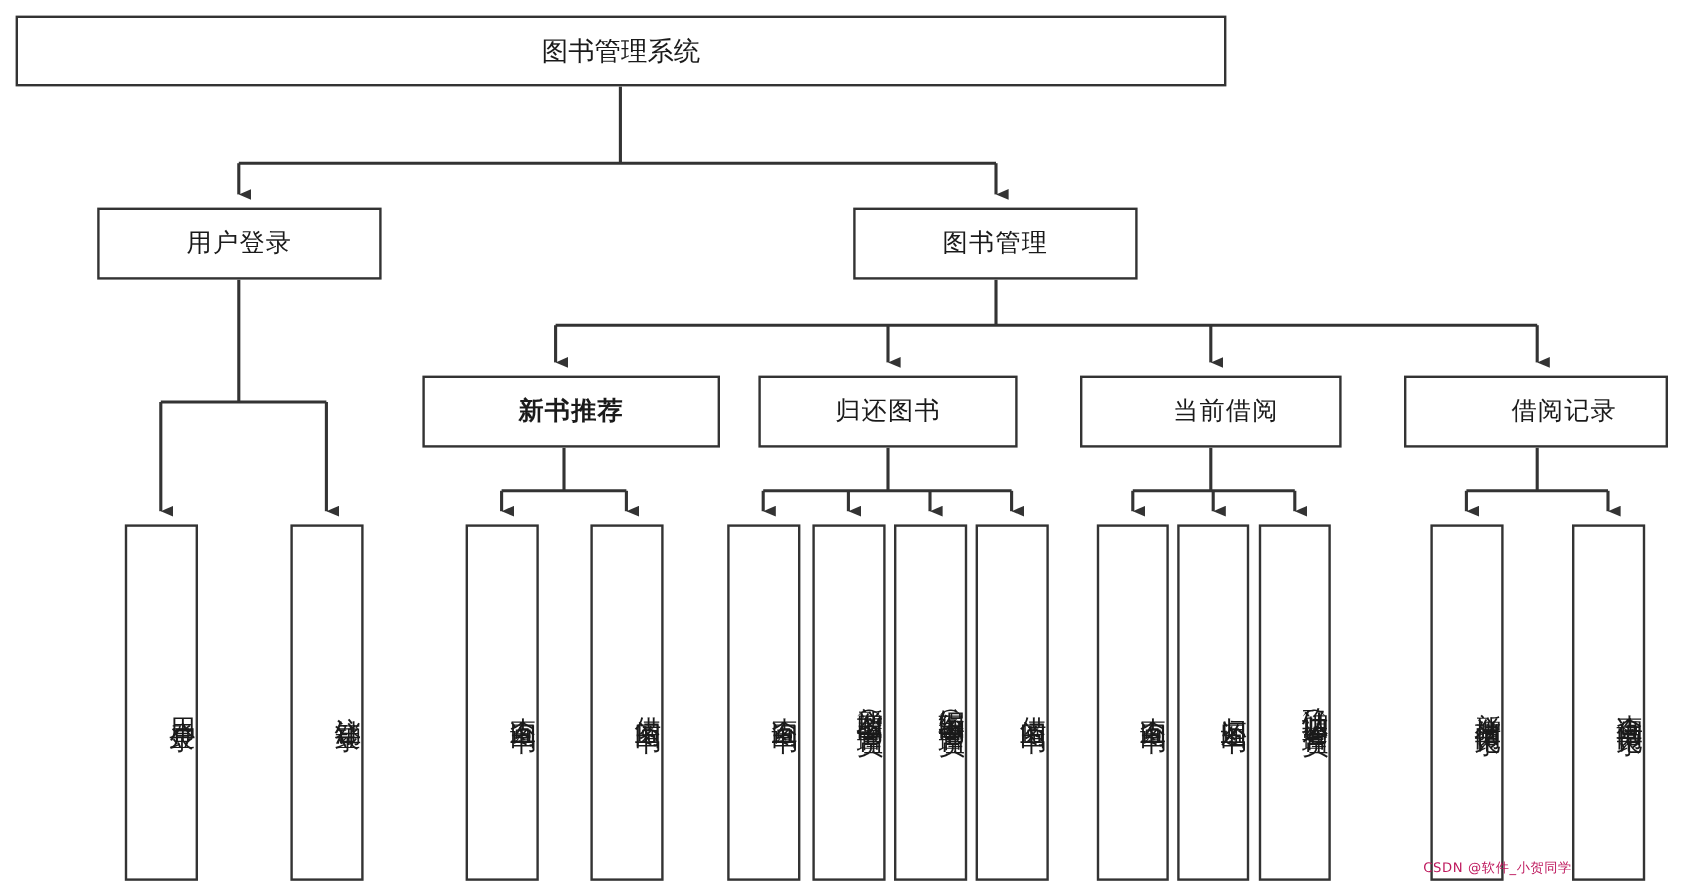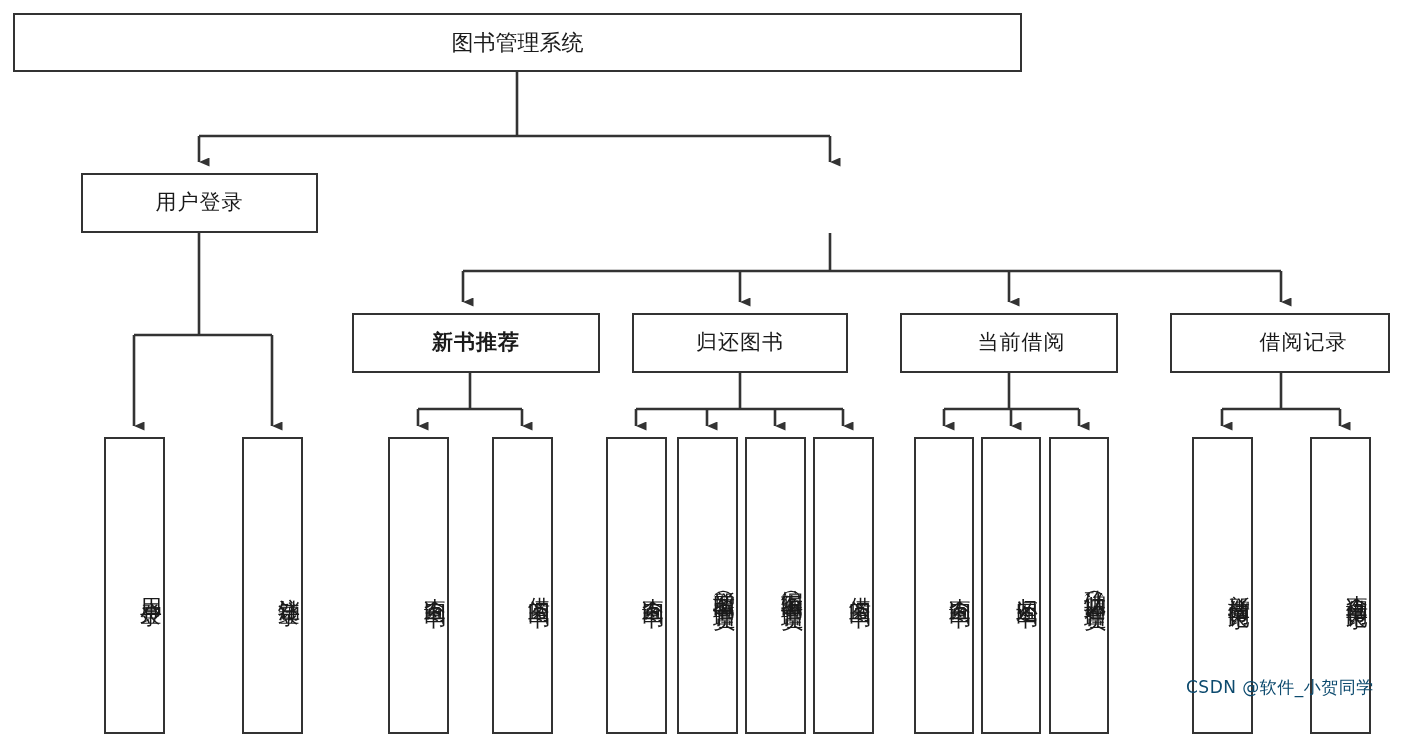--- a/index.html
+++ b/index.html
@@ -56,23 +56,23 @@
     position: absolute;
     left: 0;
     top: 0;
     width: 1405px;
     height: 747px;
     pointer-events: none;
   }
   .wm {
     position: absolute;
     left: 1186px;
-    top: 676px;
-    font-size: 17px;
-    color: #0c4a6e;
+    top: 716px;
+    font-size: 11px;
+    color: #be185d;
     letter-spacing: 0.5px;
     white-space: nowrap;
   }
 </style>
 </head>
 <body>
 
 <div id="canvas">
 
   <svg id="wires" viewBox="0 0 1405 747">
@@ -125,20 +125,23 @@
     </g>
   </svg>
 
   <div class="node root" style="left:13px; top:13px; width:1009px; height:59px;">
     <span>图书管理系统</span>
   </div>
 
   <div class="node h" style="left:81px; top:173px; width:237px; height:60px;">
     <span>用户登录</span>
   </div>
+  <div class="node h" style="left:711px; top:173px; width:237px; height:60px;">
+    <span>图书管理</span>
+  </div>
 
   <div class="node h" style="left:352px; top:313px; width:248px; height:60px;font-weight:bold;">
     <span>新书推荐</span>
   </div>
   <div class="node h" style="left:632px; top:313px; width:216px; height:60px;">
     <span>归还图书</span>
   </div>
   <div class="node h" style="left:900px; top:313px; width:218px; height:60px;padding-left:25px;">
     <span>当前借阅</span>
   </div>

